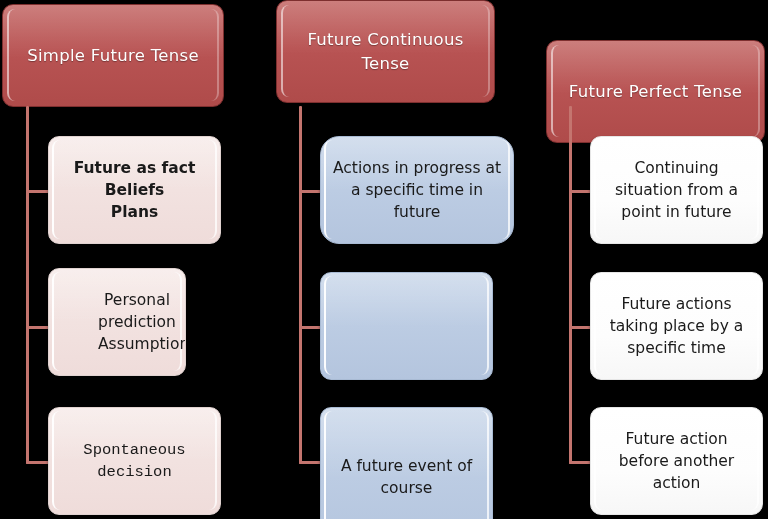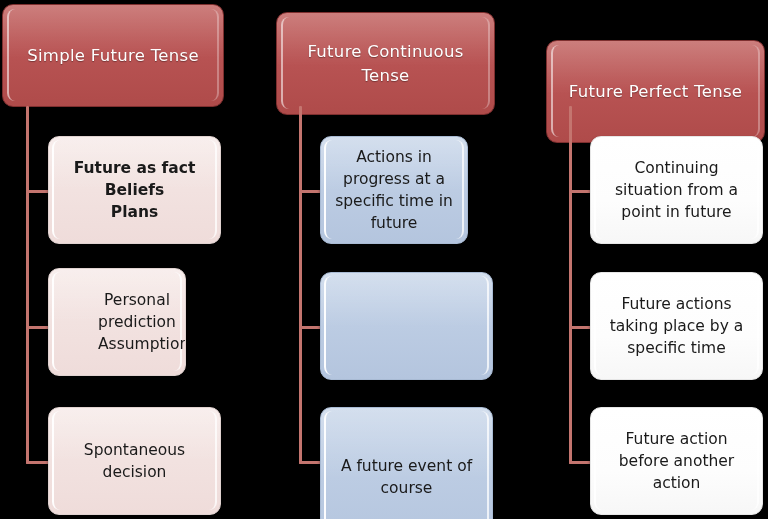--- a/index.html
+++ b/index.html
@@ -135,36 +135,36 @@
   <div class="node child pink" style="left:48px; top:136px; width:173px; height:108px;font-weight:bold;">
     <span class="inner-edge"></span>
     <span class="txt multiline">Future as fact<br>Beliefs<br>Plans</span>
   </div>
 
   <div class="node child pink" style="left:48px; top:268px; width:138px; height:108px;padding-left:40px;">
     <span class="inner-edge"></span>
     <span class="txt multiline">Personal prediction<br>Assumption…</span>
   </div>
 
-  <div class="node child pink" style="left:48px; top:407px; width:173px; height:108px;">
+  <div class="node child pink" style="left:48px; top:407px; width:173px; height:108px;font-family:Liberation Mono, monospace;">
     <span class="inner-edge"></span>
     <span class="txt">Spontaneous decision</span>
   </div>
 
-  <div class="node header" style="left:276px; top:12px; width:219px; height:103px;">
+  <div class="node header" style="left:276px; top:0; width:219px; height:103px;">
     <span class="inner-edge"></span>
     <span class="txt">Future Continuous Tense</span>
   </div>
 
   <div class="conn-v" style="left:299px; top:106px; height:358px;"></div>
   <div class="conn-h" style="left:299px; top:190px; width:23px;"></div>
   <div class="conn-h" style="left:299px; top:326px; width:23px;"></div>
   <div class="conn-h" style="left:299px; top:461px; width:23px;"></div>
 
-  <div class="node child blue" style="left:320px; top:136px; width:148px; height:108px;">
+  <div class="node child blue" style="left:320px; top:136px; width:194px; height:108px;border-radius:19px;">
     <span class="inner-edge"></span>
     <span class="txt">Actions in progress at a specific time in future</span>
   </div>
 
   <div class="node child blue" style="left:320px; top:272px; width:173px; height:108px;">
     <span class="inner-edge"></span>
   </div>
 
   <div class="node child blue" style="left:320px; top:407px; width:173px; height:140px;">
     <span class="inner-edge"></span>

